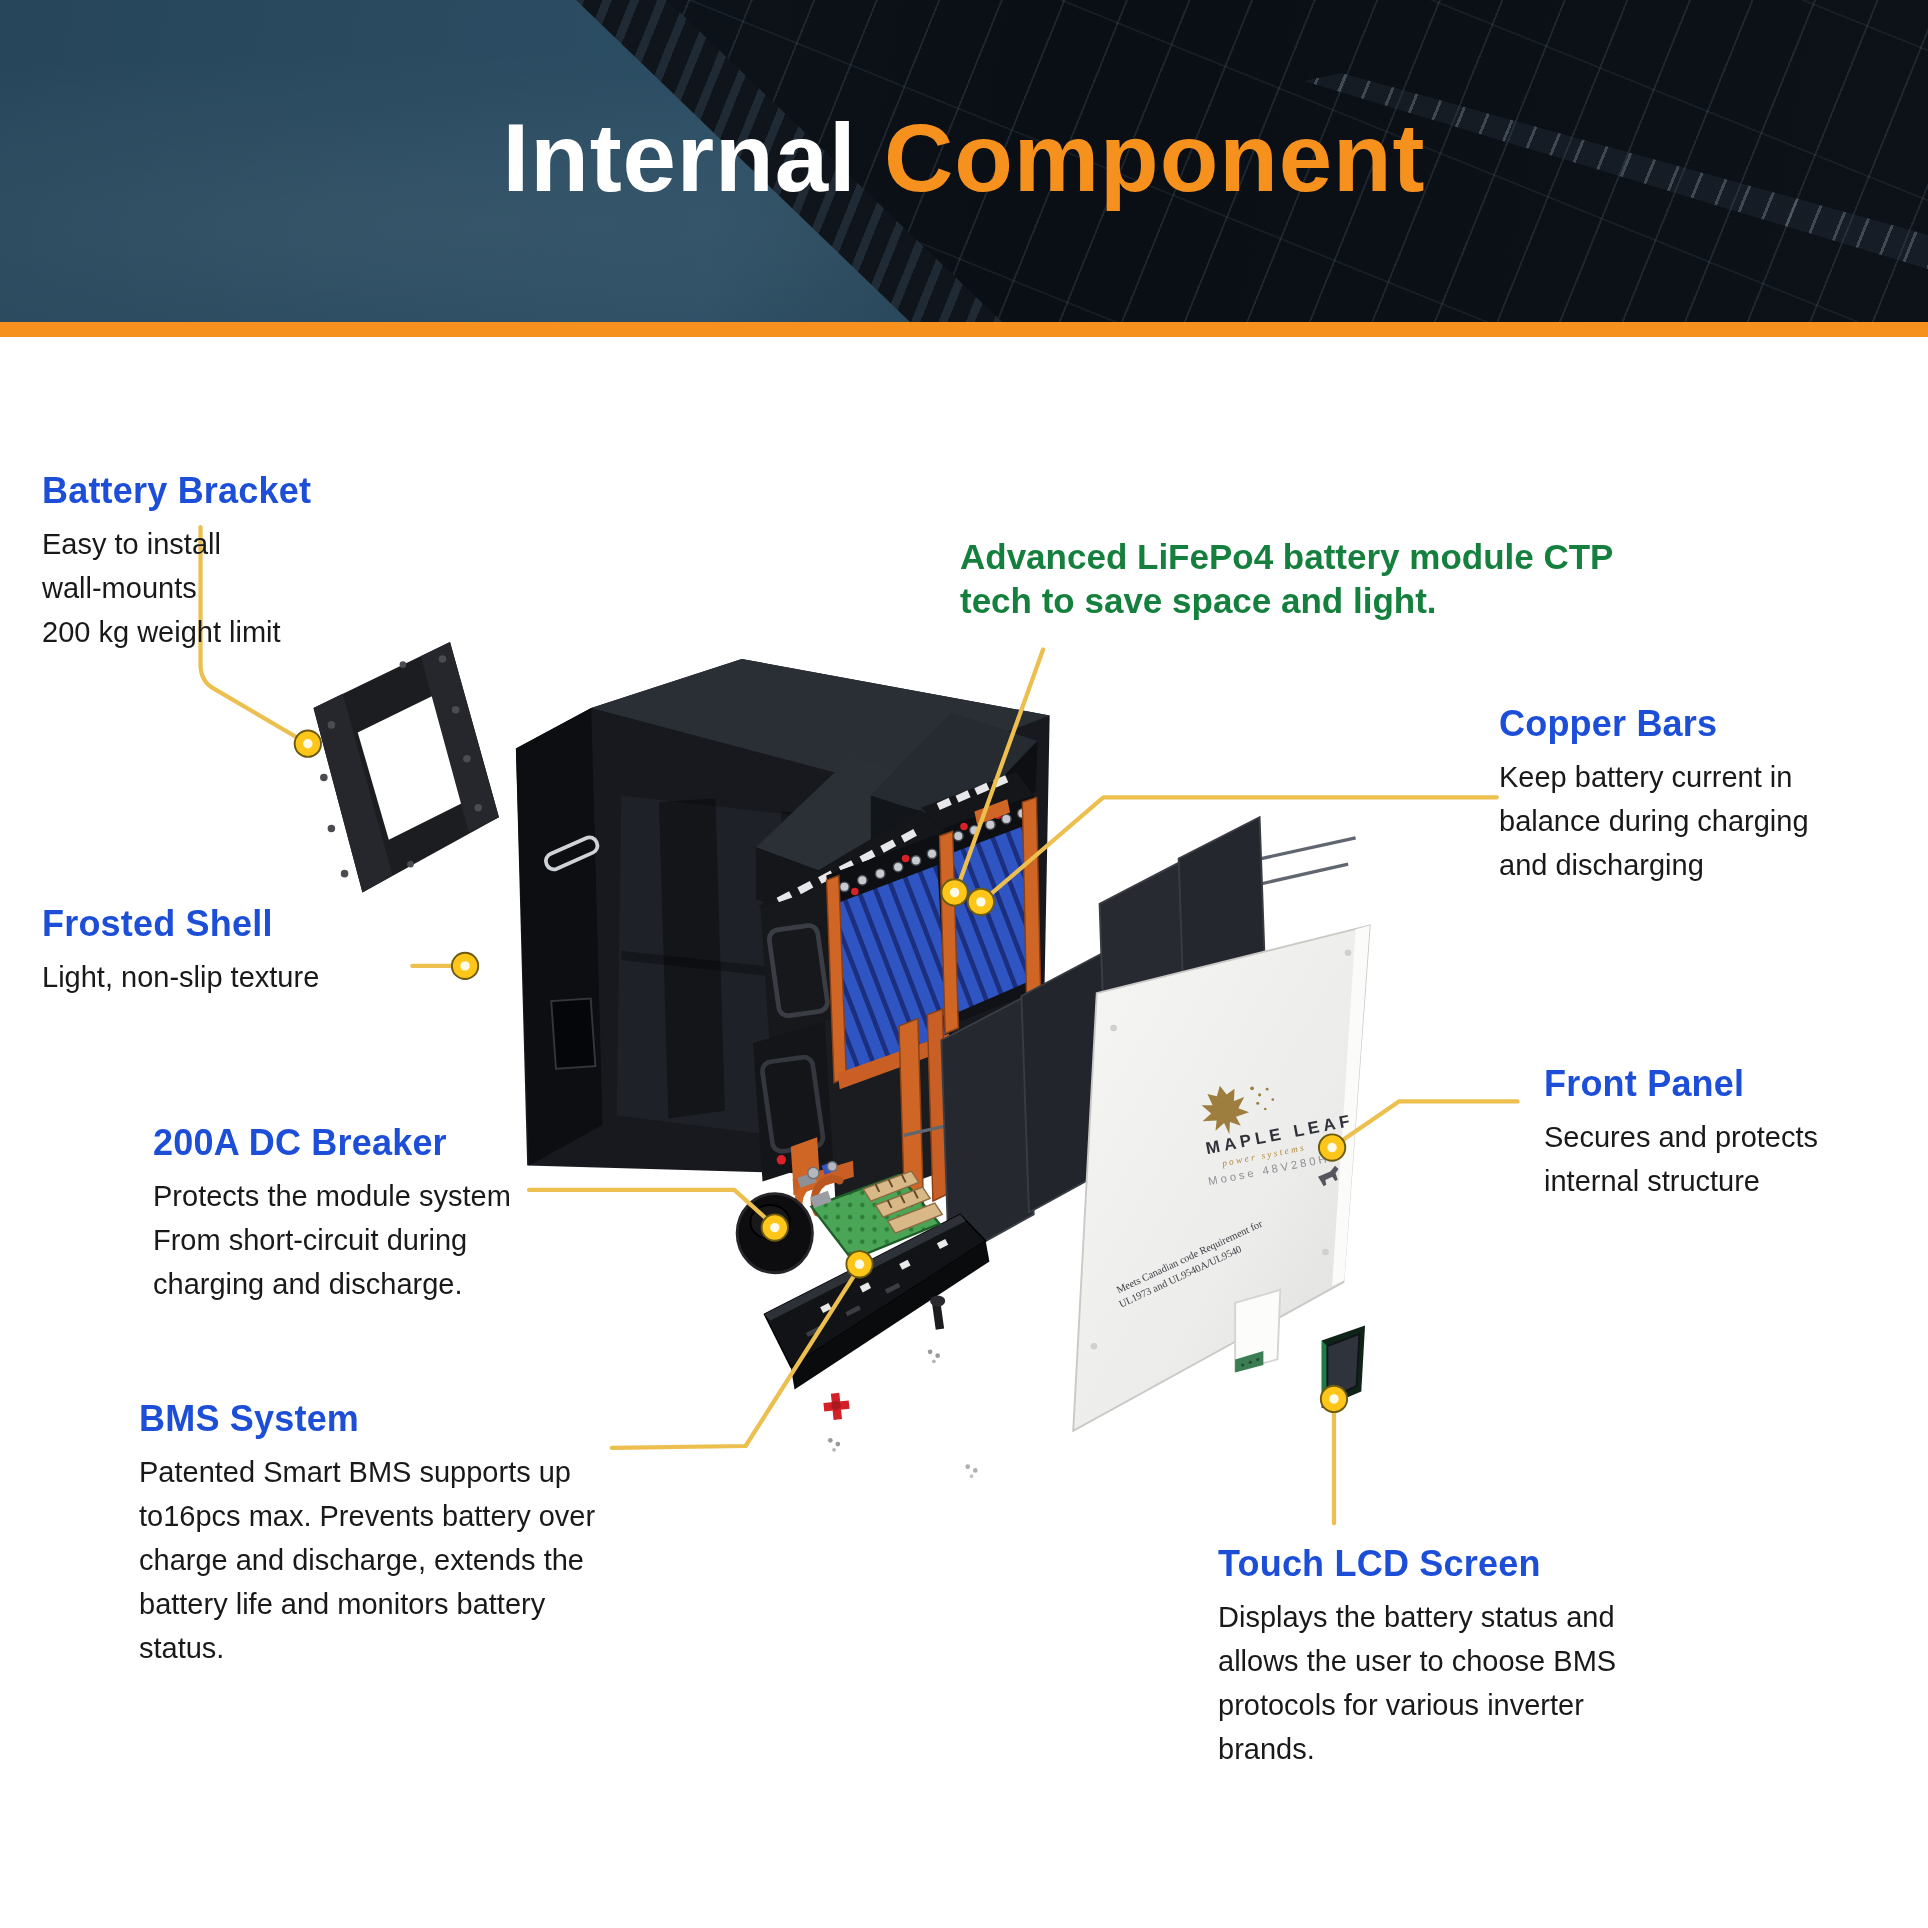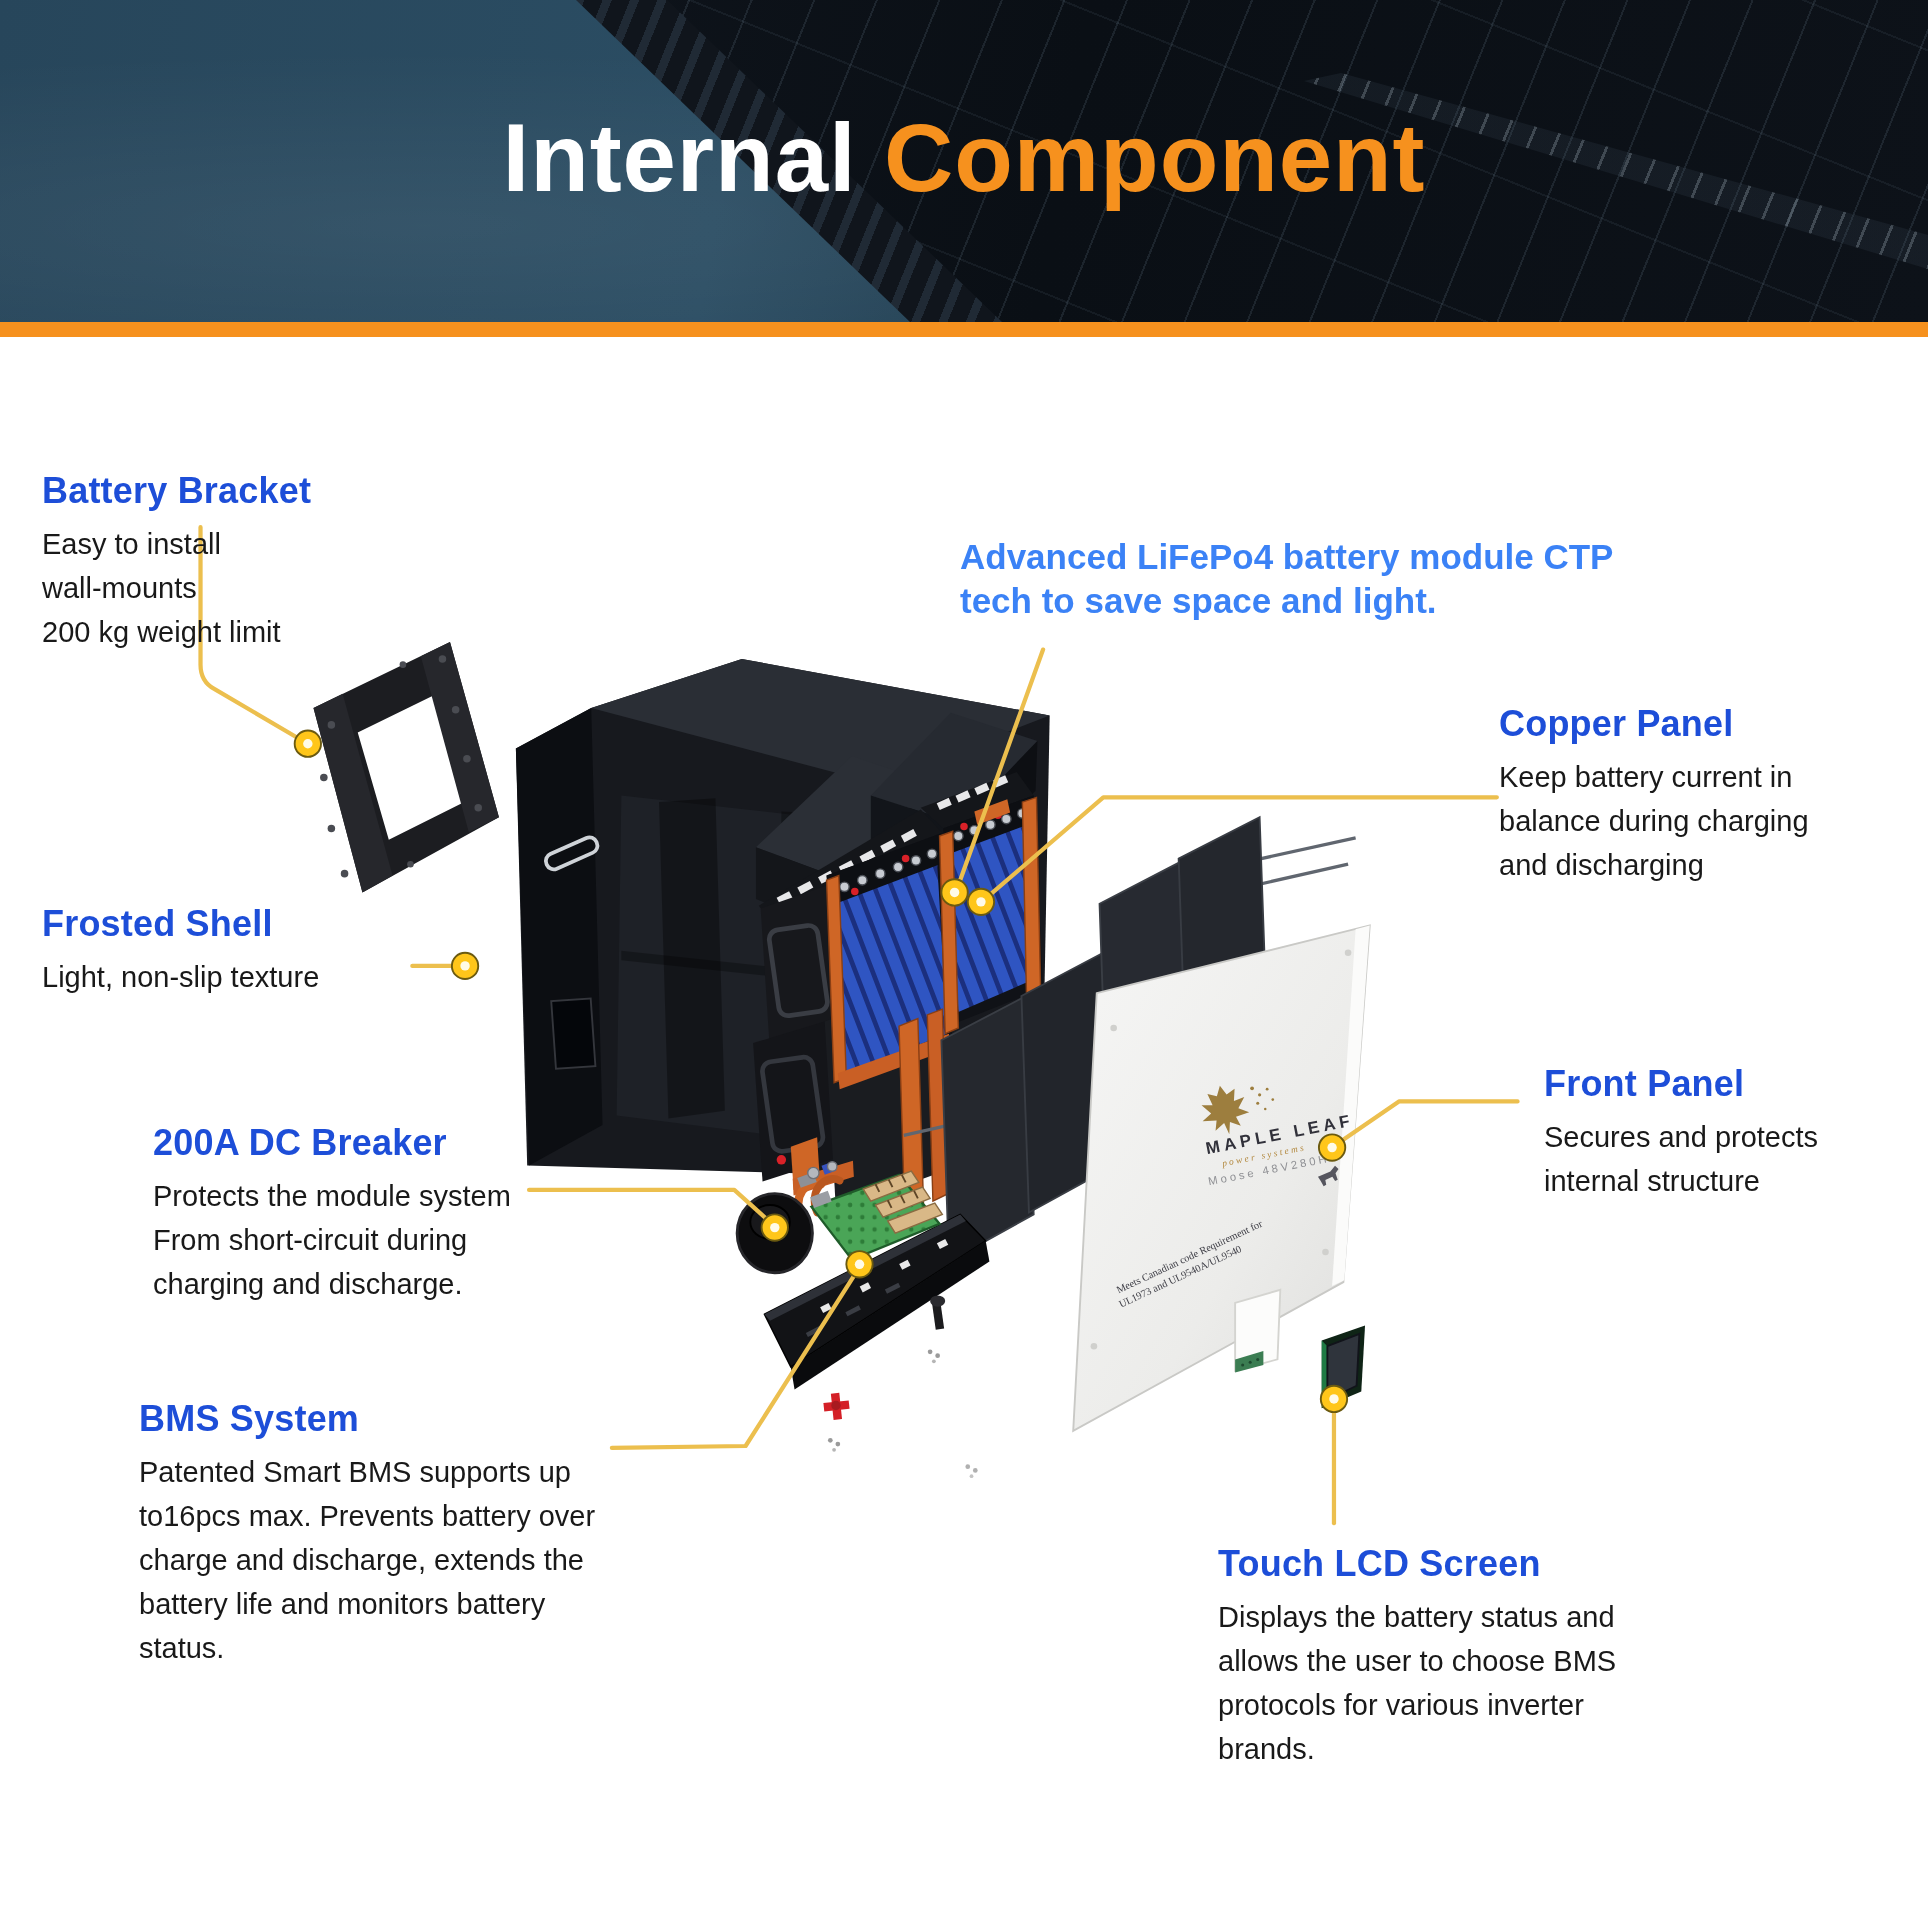--- a/index.html
+++ b/index.html
@@ -36,21 +36,21 @@
     position:absolute;left:0;top:105px;width:1928px;text-align:center;
     font-size:96px;line-height:1.1;font-weight:800;letter-spacing:0.9px;
     color:#ffffff;white-space:nowrap;
   }
   #page-title .accent{color:#F6911E;}
   #orange-bar{position:absolute;left:0;top:322px;width:1928px;height:15px;background:#F6911E;}
   
   .callout{position:absolute;white-space:nowrap;}
   .callout h3{margin:0 0 9.4px 0;font-size:36px;line-height:44px;font-weight:800;color:#1d4ed8;letter-spacing:0.2px;}
   .callout .line{font-size:29px;line-height:44px;color:#191919;}
-  .callout.bold-only .line{font-weight:800;color:#3b82f6;font-size:35px;}
+  .callout.bold-only .line{font-weight:800;color:#15803d;font-size:35px;}
   #cb-battery-bracket{left:42px;top:469px;}
   #cb-frosted-shell{left:42px;top:883px;margin-top:19px;}
   #cb-dc-breaker{left:153px;top:1121px;}
   #cb-bms-system{left:139px;top:1397px;}
   #cb-advanced{left:960px;top:535px;}
   #cb-copper-bars{left:1499px;top:702px;}
   #cb-front-panel{left:1528px;top:1062px;margin-left:16px;}
   #cb-touch-lcd{left:1218px;top:1542px;}
   svg{position:absolute;left:0;top:0;}
 </style>
@@ -378,21 +378,21 @@
     <div class="line">wall-mounts</div>
     <div class="line">200 kg weight limit</div>
   </div>
 
   <div class="callout bold-only" id="cb-advanced">
     <div class="line">Advanced LiFePo4 battery module CTP</div>
     <div class="line">tech to save space and light.</div>
   </div>
 
   <div class="callout" id="cb-copper-bars">
-    <h3>Copper Panel</h3>
+    <h3>Copper Bars</h3>
     <div class="line">Keep battery current in</div>
     <div class="line">balance during charging</div>
     <div class="line">and discharging</div>
   </div>
 
   <div class="callout" id="cb-frosted-shell">
     <h3>Frosted Shell</h3>
     <div class="line">Light, non-slip texture</div>
   </div>
 

